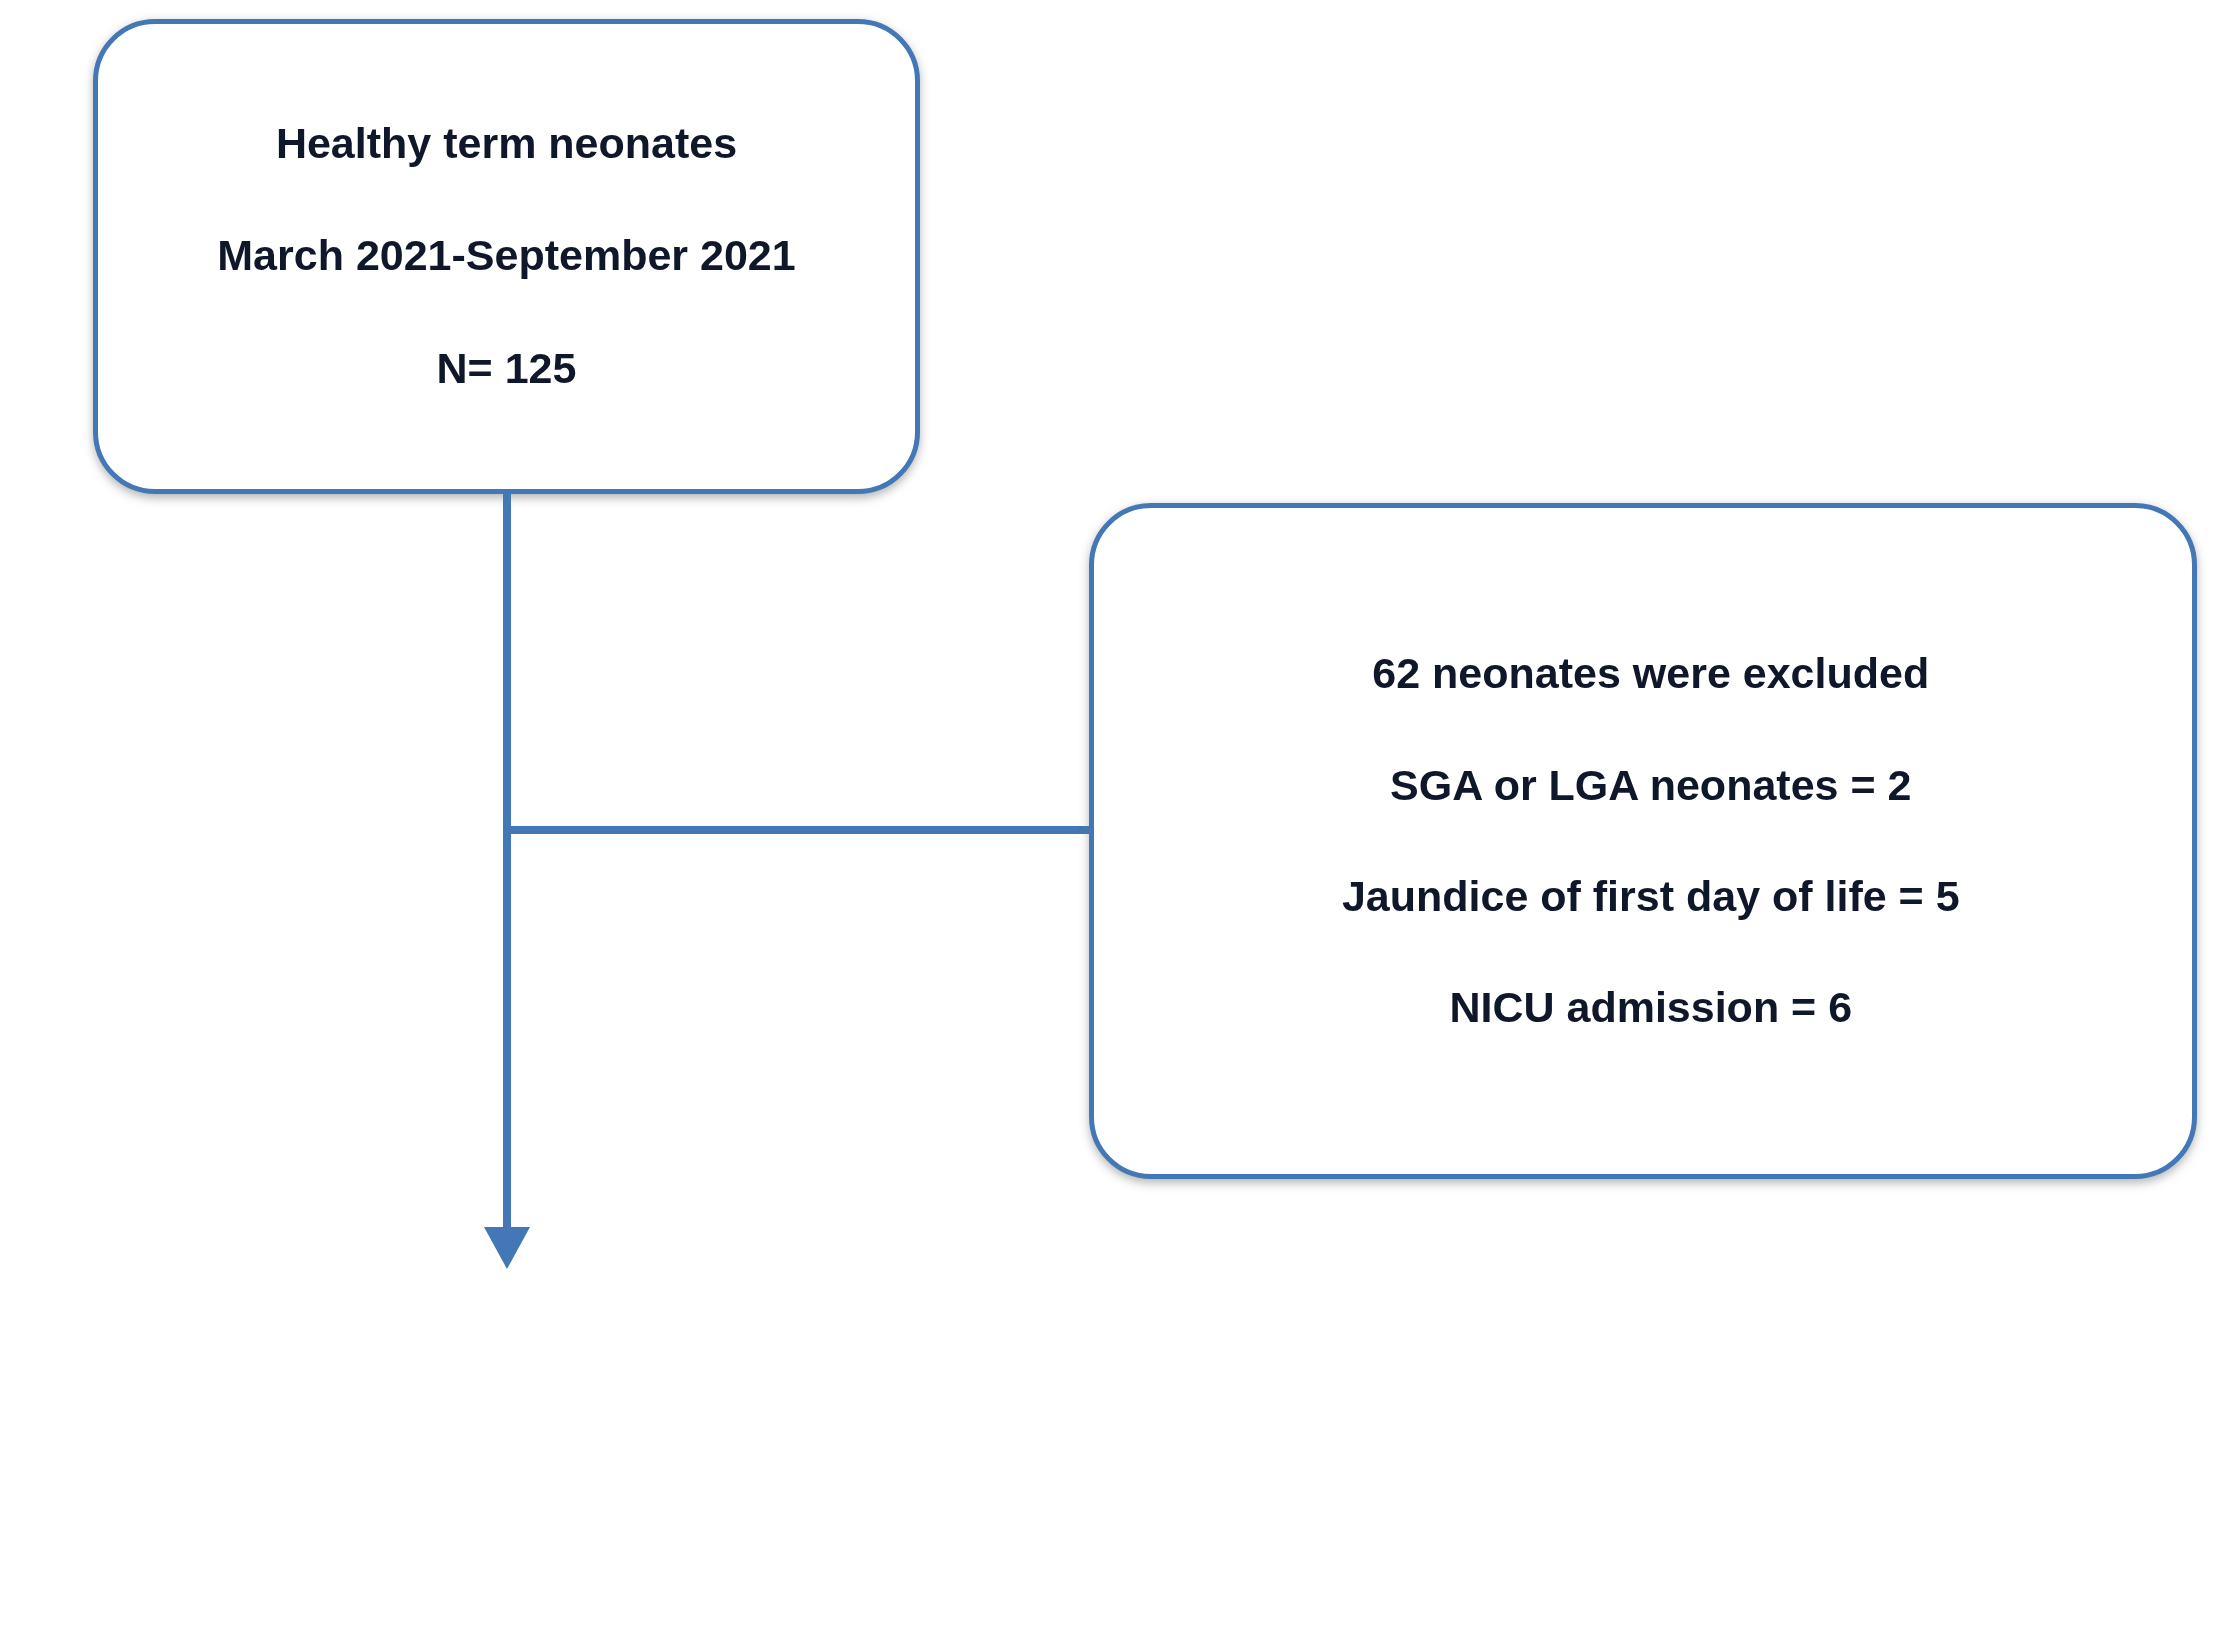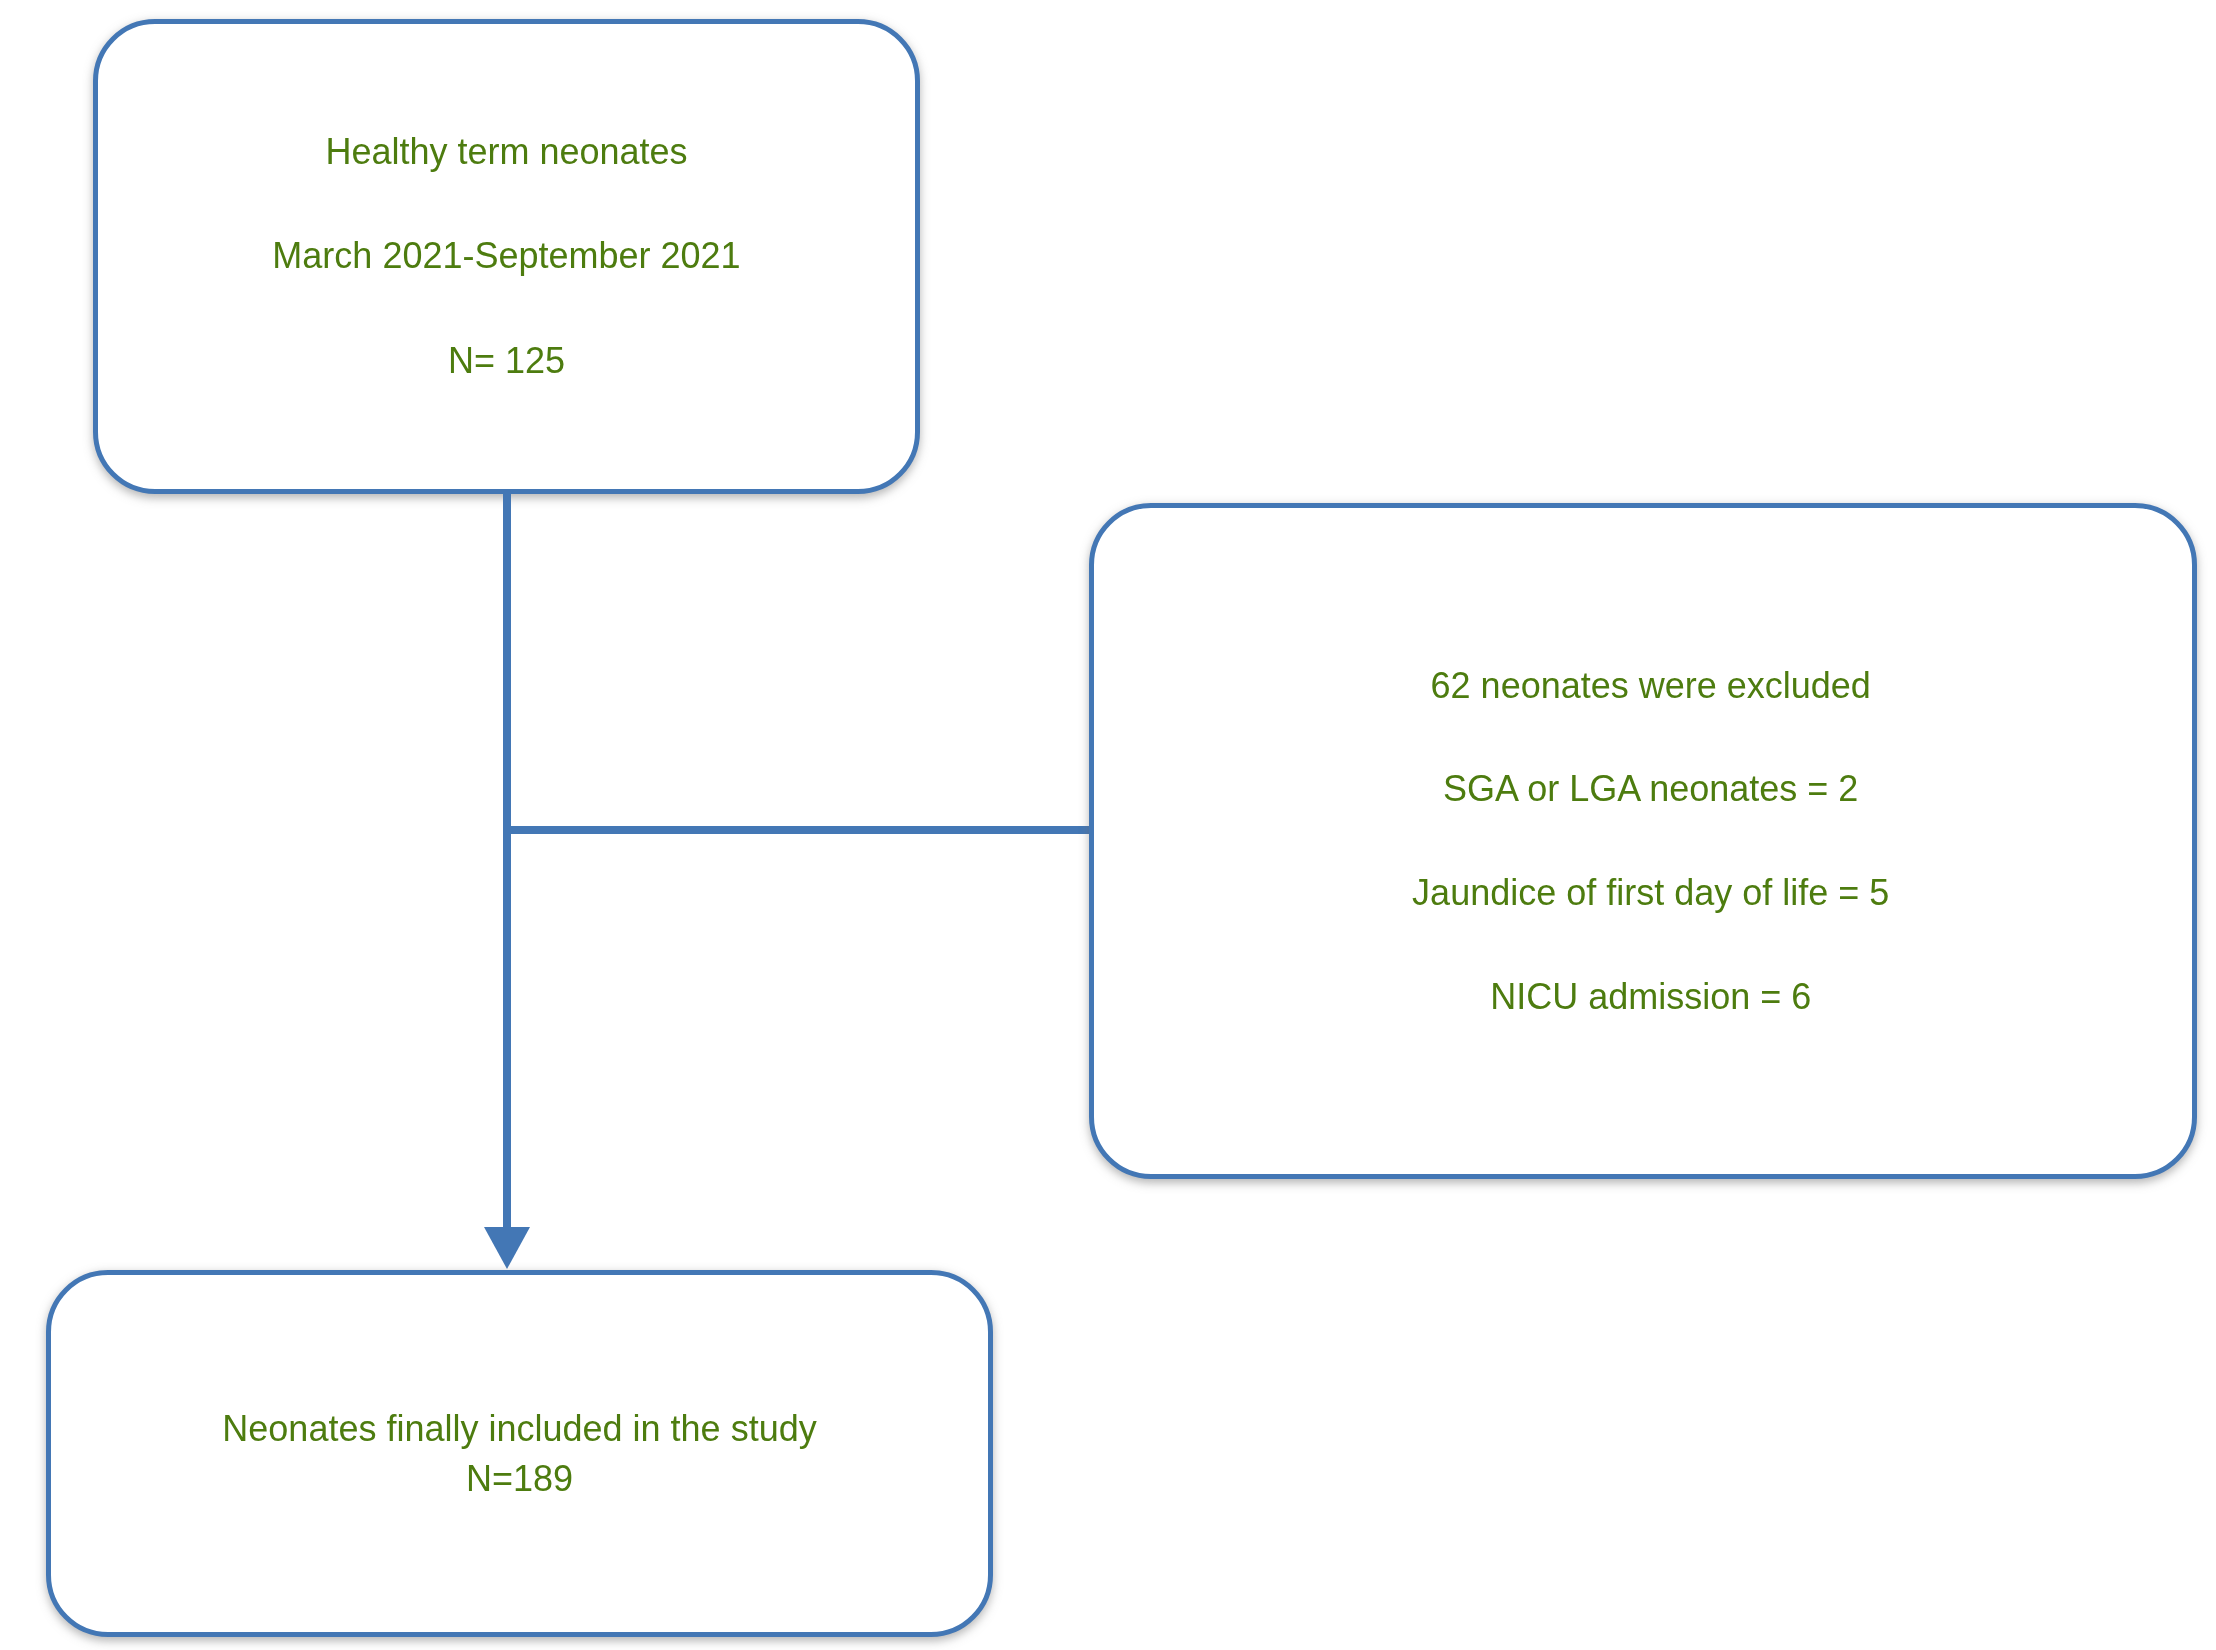--- a/index.html
+++ b/index.html
@@ -15,23 +15,23 @@
     position:absolute;
     background:#ffffff;
     border:5.6px solid #4377b5;
     border-radius:62px;
     box-shadow:0 3.1px 10px rgba(110,110,110,0.5);
     display:flex;
     flex-direction:column;
     box-sizing:border-box;
   }
   .box .line{
-    font-weight:normal;
-    font-size:36px;
-    color:#4d7c0f;
+    font-weight:bold;
+    font-size:43px;
+    color:#0f172a;
     line-height:1.1;
     white-space:nowrap;
   }
   .box-top{
     left:93px; top:18.5px;
     width:827px; height:475px;
     align-items:center;
     justify-content:center;
     gap:65px;
     text-align:center;
@@ -88,19 +88,15 @@
   <div class="hline"></div>
   <div class="arrowhead"></div>
 
   <div class="box box-right">
     <div class="line">62 neonates were excluded</div>
     <div class="line">SGA or LGA neonates = 2</div>
     <div class="line">Jaundice of first day of life = 5</div>
     <div class="line">NICU admission = 6</div>
   </div>
 
-  <div class="box box-bottom">
-    <div class="line">Neonates finally included in the study</div>
-    <div class="line">N=189</div>
-  </div>
 
 </div>
 
 
 </body></html>

